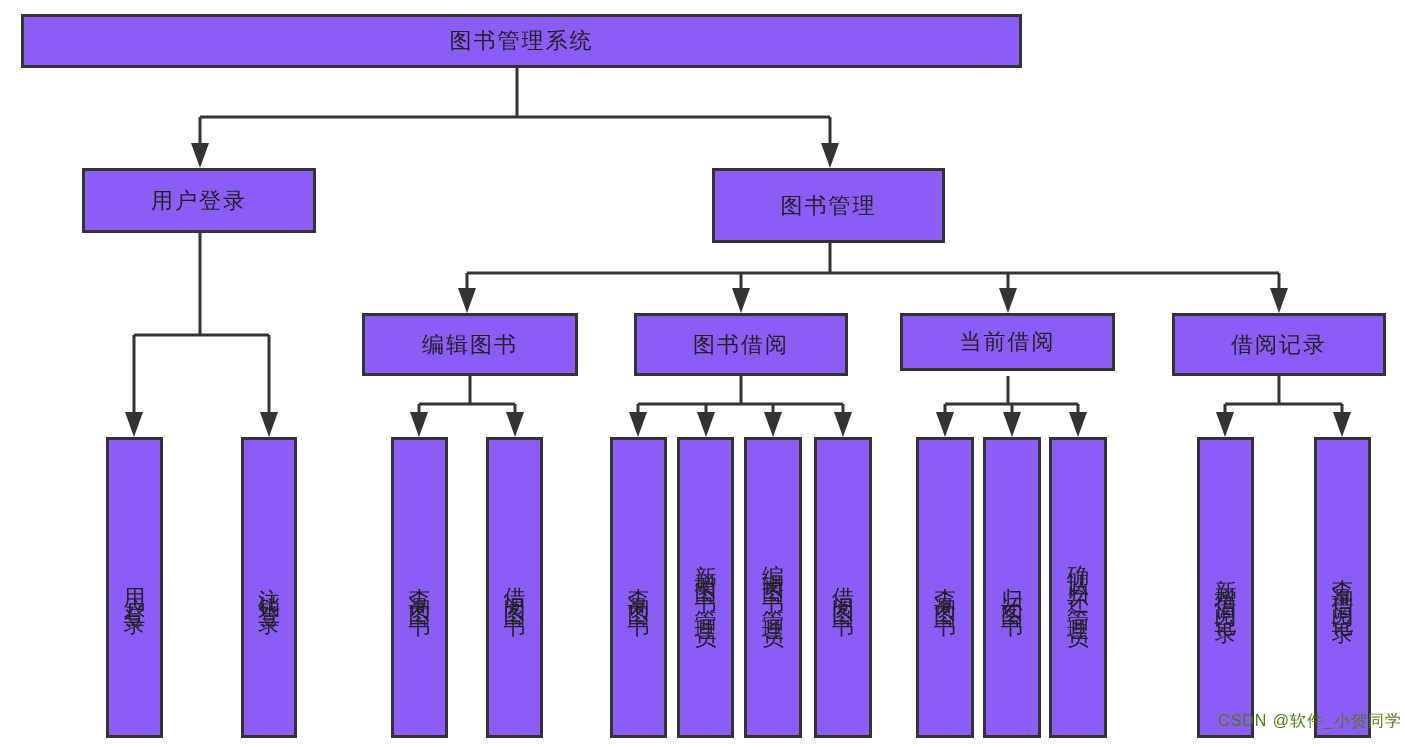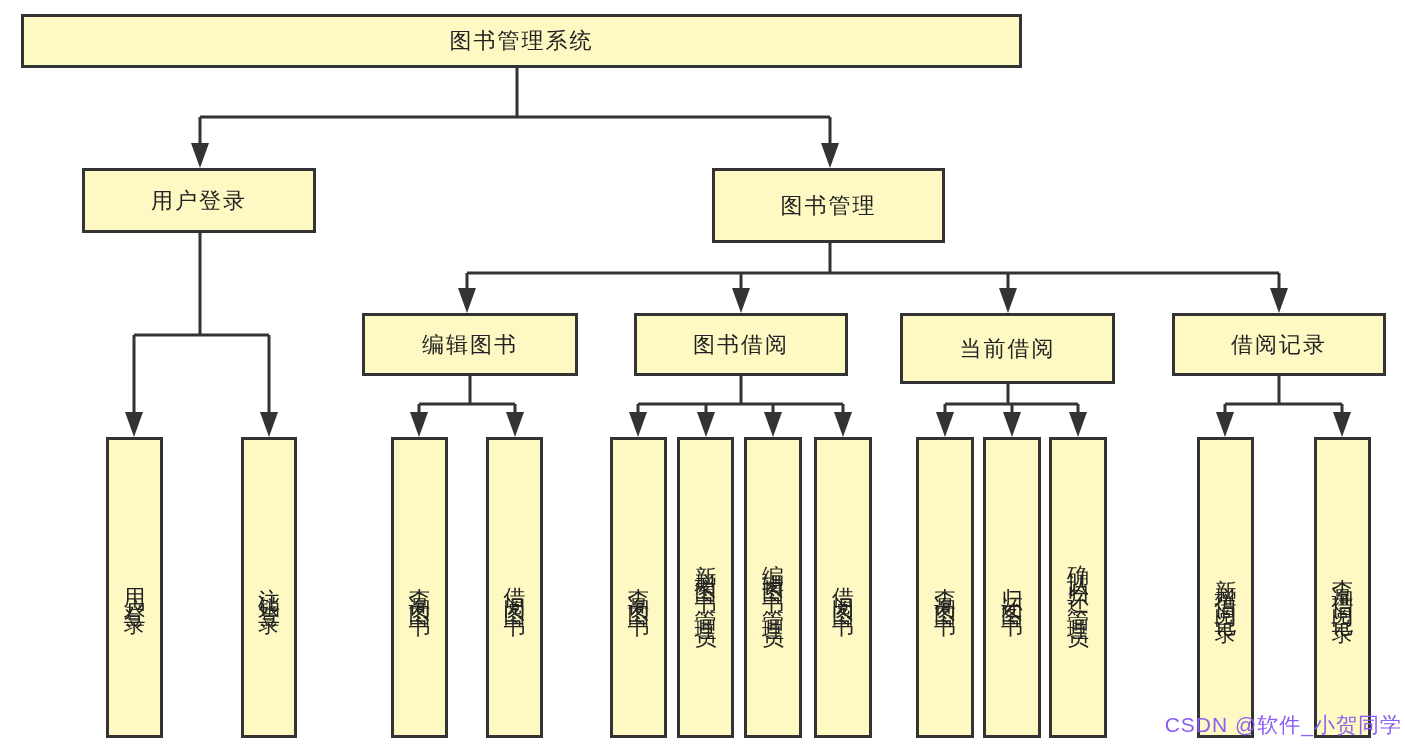--- a/index.html
+++ b/index.html
@@ -10,41 +10,41 @@
     font-family:"Liberation Sans","DejaVu Sans",sans-serif;
     overflow:hidden;
   }
   .edges{position:absolute;left:0;top:0;width:1405px;height:747px;}
   .edges path{stroke:#333333;stroke-width:3;fill:none;}
   .edges polygon{fill:#333333;stroke:none;}
   .node{
     position:absolute;
     box-sizing:border-box;
     border:3px solid #333333;
-    background:#fef9c3;
+    background:#8b5cf6;
     display:flex;align-items:center;justify-content:center;
     color:#222222;
   }
   .hbox{font-size:22px;letter-spacing:2px;}
   .leaf{top:437px;height:301px;}
   .vtext{
     writing-mode:vertical-rl;
     text-orientation:mixed;
     font-size:22px;
     line-height:1;
     letter-spacing:9px;
     color:#222222;
     white-space:nowrap;
   }
   .watermark{
     position:absolute;
     top:711px;right:3px;
-    font-size:21px;
+    font-size:16px;
     letter-spacing:1px;
-    color:#8b5cf6;
+    color:#4d7c0f;
     z-index:10;
   }
 </style>
 </head>
 <body>
 
 <div class="canvas">
 
   <svg class="edges" viewBox="0 0 1405 747" xmlns="http://www.w3.org/2000/svg">
     <g>
@@ -89,21 +89,21 @@
     </g>
   </svg>
 
   <div class="node hbox" style="left:21px;top:14px;width:1001px;height:54px">图书管理系统</div>
 
   <div class="node hbox" style="left:82px;top:168px;width:234px;height:65px">用户登录</div>
   <div class="node hbox" style="left:712px;top:168px;width:233px;height:75px">图书管理</div>
 
   <div class="node hbox" style="left:362px;top:313px;width:216px;height:63px">编辑图书</div>
   <div class="node hbox" style="left:634px;top:313px;width:214px;height:63px">图书借阅</div>
-  <div class="node hbox" style="left:900px;top:313px;width:215px;height:71px">当前借阅</div>
+  <div class="node hbox" style="left:900px;top:313px;width:215px;height:58px">当前借阅</div>
   <div class="node hbox" style="left:1172px;top:313px;width:214px;height:63px">借阅记录</div>
 
   <div class="node leaf" style="left:106px;width:57px">
     <span class="vtext">用户登录</span>
   </div>
   <div class="node leaf" style="left:241px;width:56px">
     <span class="vtext">注销登录</span>
   </div>
 
   <div class="node leaf" style="left:391px;width:57px">

